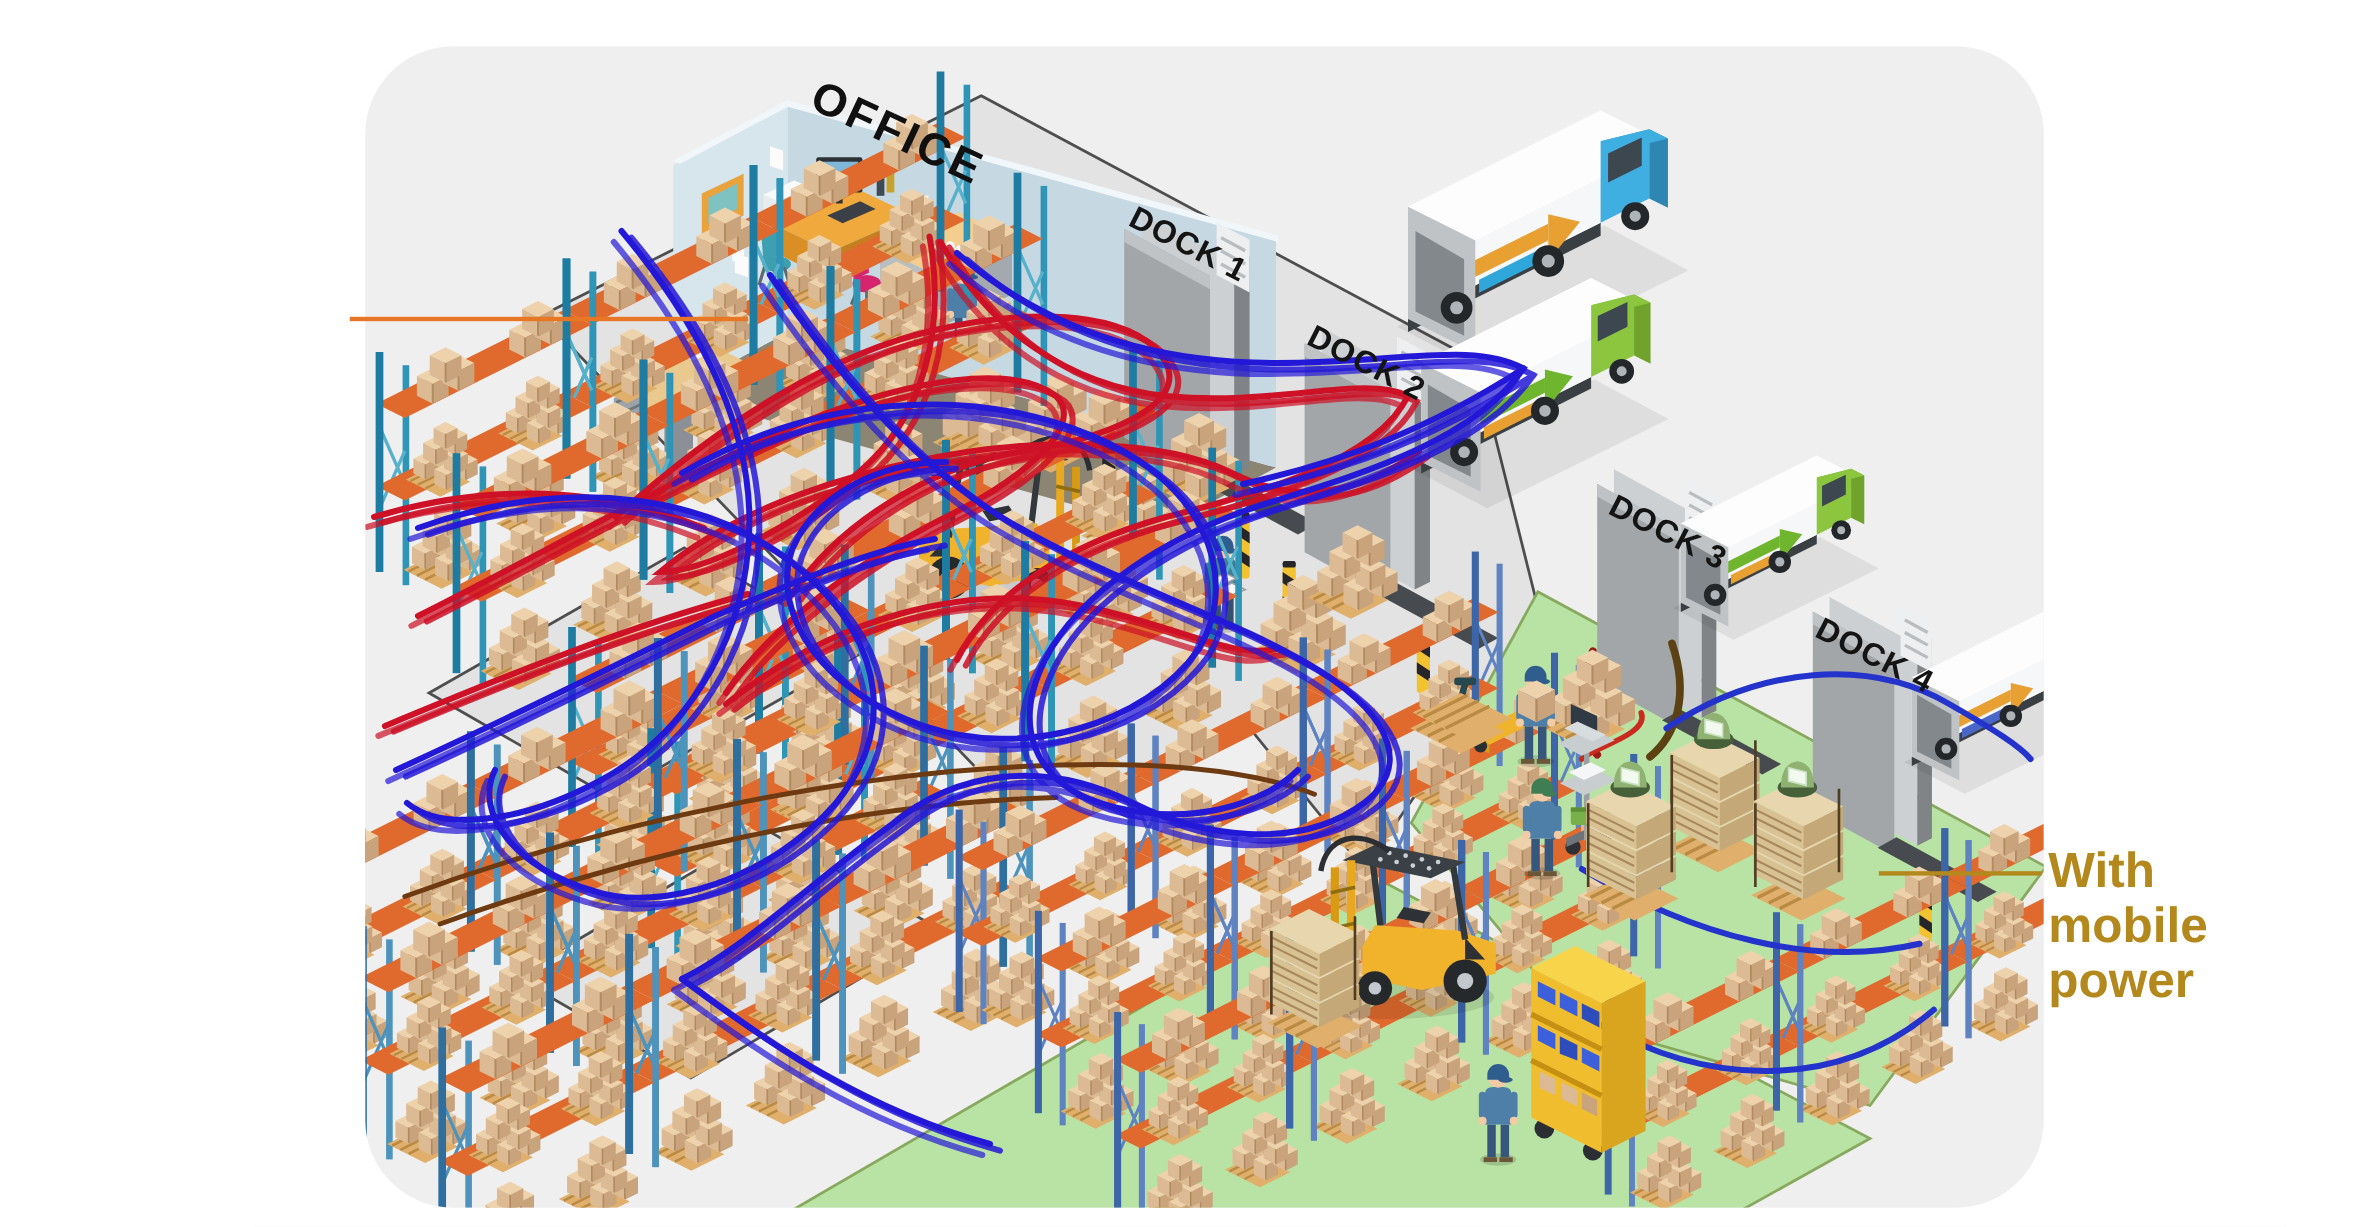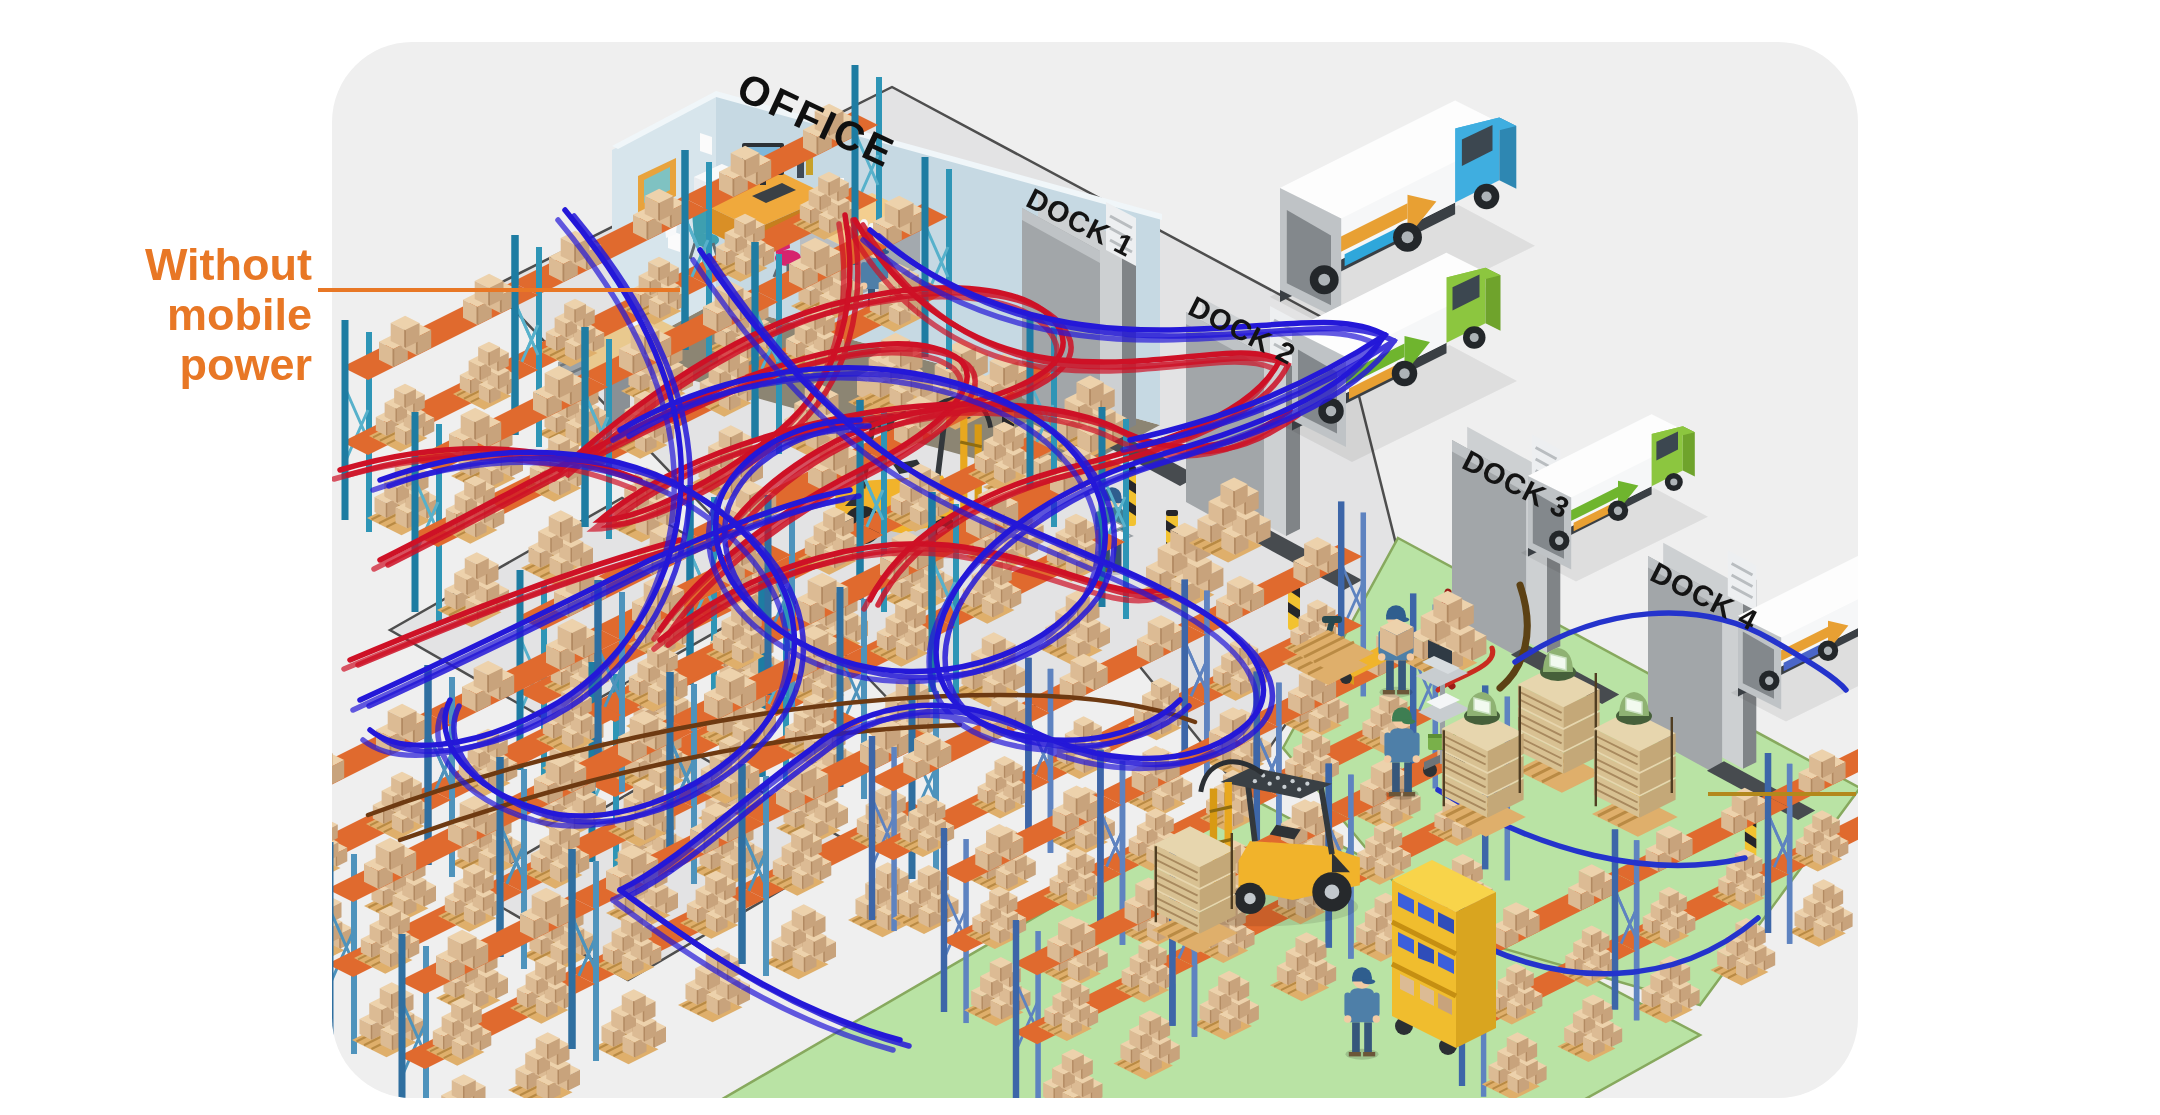--- a/index.html
+++ b/index.html
@@ -433,22 +433,22 @@
             <path d="M46,-64 L62,-56 L62,-42 L46,-50 Z" fill="#3C5FDC"></path>
       </g>
       <path d="M8,-42 L22,-35 L22,-20 L8,-27 Z" fill="#DCBB94"></path>
           <path d="M28,-32 L42,-25 L42,-10 L28,-17 Z" fill="#DCBB94"></path>
           <path d="M46,-23 L60,-16 L60,-1 L46,-8 Z" fill="#C8A37C"></path>
     </g>
     <use href="#worker" transform="translate(1362,1052) scale(1.1)" style="--shirt:#4E7FA8;--pants:#36577B;--cap:#2F5E8E"></use>
   </svg>
   </div>
 
-  <div class="big-label label-without">Without mobile power</div>
   <div class="leader leader-without"></div>
+  <div class="big-label label-with">With mobile power</div>
   <div class="leader leader-with"></div>
 
   <div class="office-label">OFFICE</div>
   <div class="dock-label dock-1">DOCK 1</div>
   <div class="dock-label dock-2">DOCK 2</div>
   <div class="dock-label dock-3">DOCK 3</div>
   <div class="dock-label dock-4">DOCK 4</div>
 </div>
 
 </body></html>

